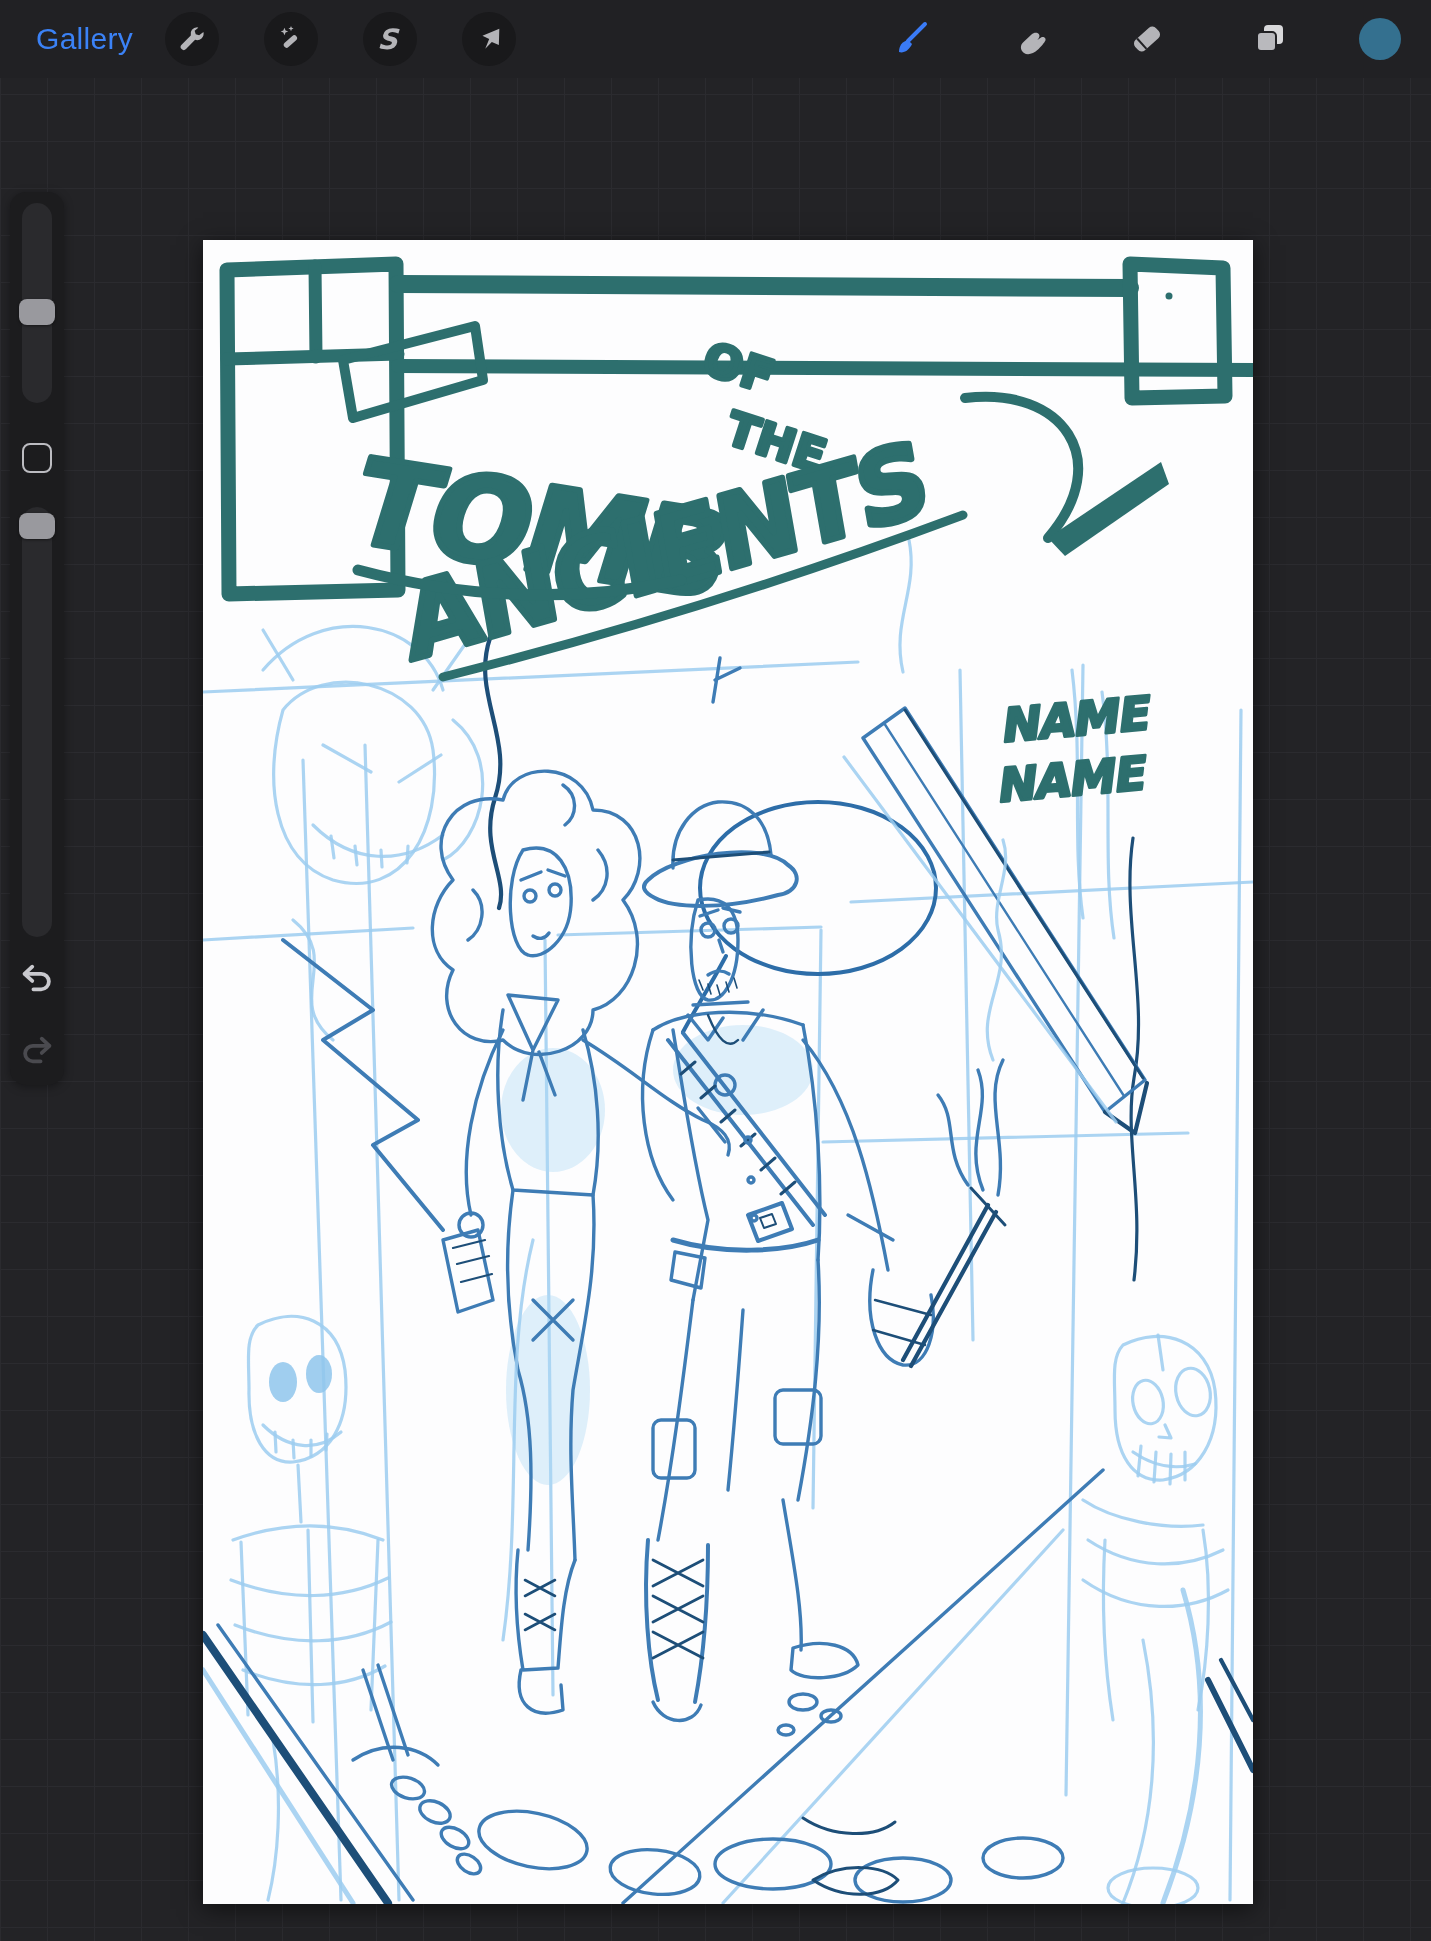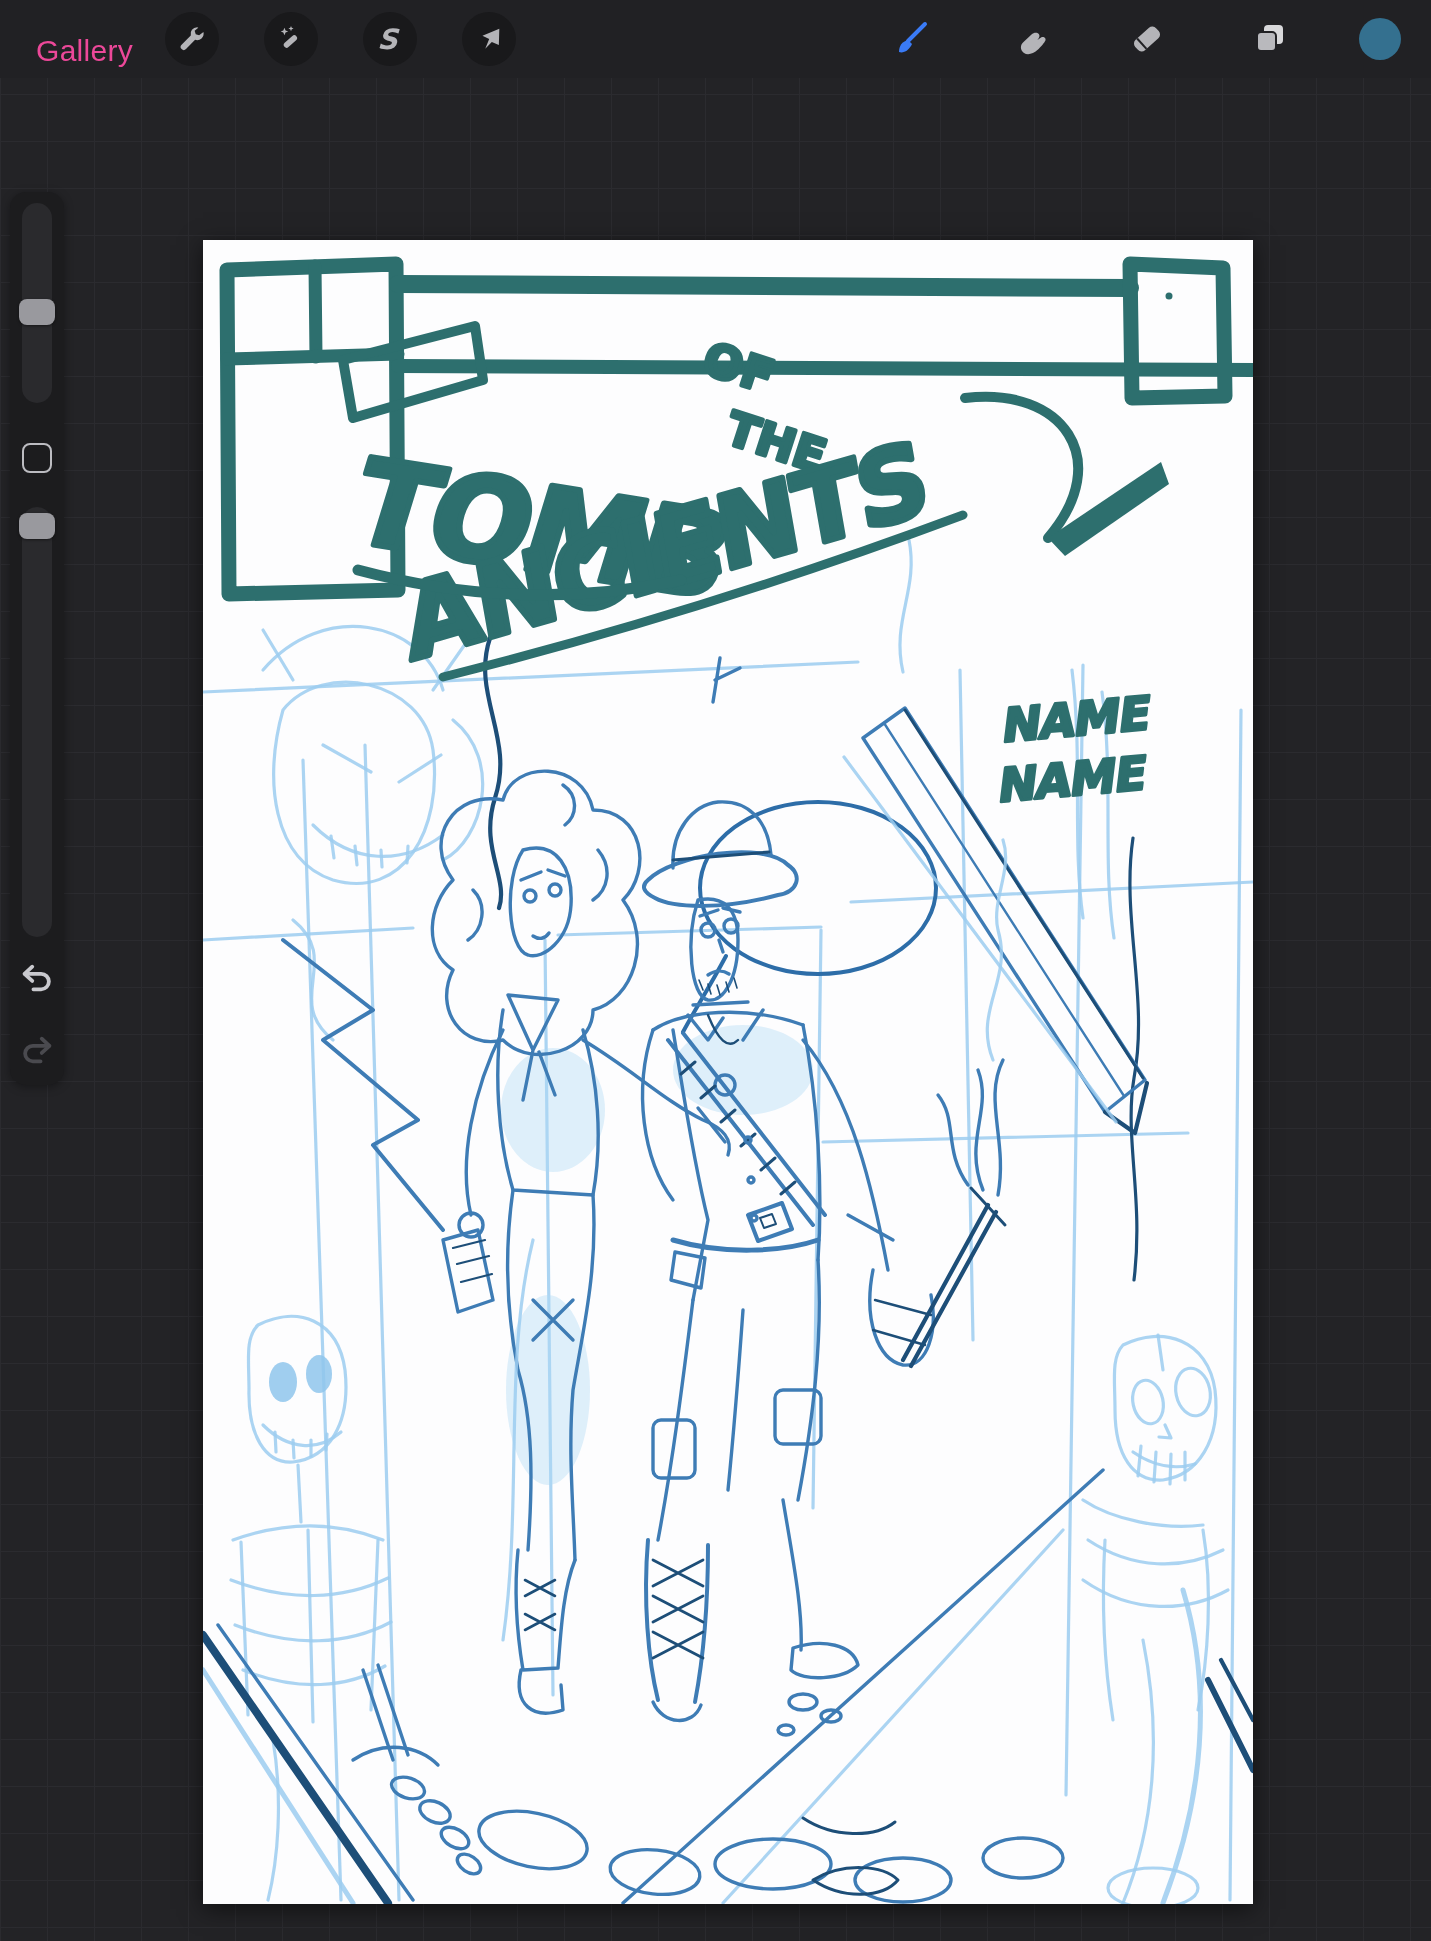--- a/index.html
+++ b/index.html
@@ -7,22 +7,22 @@
   .app{position:absolute;inset:0;width:1431px;height:1941px;}
 
   
   .workspace{position:absolute;inset:0;background-color:#232326;
     background-image:linear-gradient(#2b2b2f 1px,transparent 1px),
                      linear-gradient(90deg,#2b2b2f 1px,transparent 1px);
     background-size:47px 47px;}
 
   
   .topbar{position:absolute;top:0;left:0;width:1431px;height:78px;background:#212124;z-index:30;}
-  .gallery{position:absolute;left:36px;top:12px;height:78px;display:flex;align-items:center;
-    color:#ec4899;font-size:30px;letter-spacing:.3px;cursor:default;}
+  .gallery{position:absolute;left:36px;top:0;height:78px;display:flex;align-items:center;
+    color:#3b82f6;font-size:30px;letter-spacing:.3px;cursor:default;}
   .tool-circle{position:absolute;top:12px;width:54px;height:54px;border-radius:50%;
     background:#19191b;display:flex;align-items:center;justify-content:center;}
   .tool-flat{position:absolute;top:12px;width:54px;height:54px;display:flex;align-items:center;justify-content:center;}
   .tool-circle svg,.tool-flat svg{display:block;}
   .glyph{fill:#b4b4b8;}
   .s-glyph{color:#b4b4b8;font-family:"DejaVu Sans",sans-serif;font-weight:bold;font-style:italic;font-size:28px;transform:skewX(-6deg);}
   .brush-accent{fill:var(--brush-accent-blue);}
   .brush-accent-stroke{stroke:var(--brush-accent-blue);fill:none;stroke-width:4;stroke-linecap:round;}
   .color-swatch-circle{fill:var(--active-color-swatch);}
 

